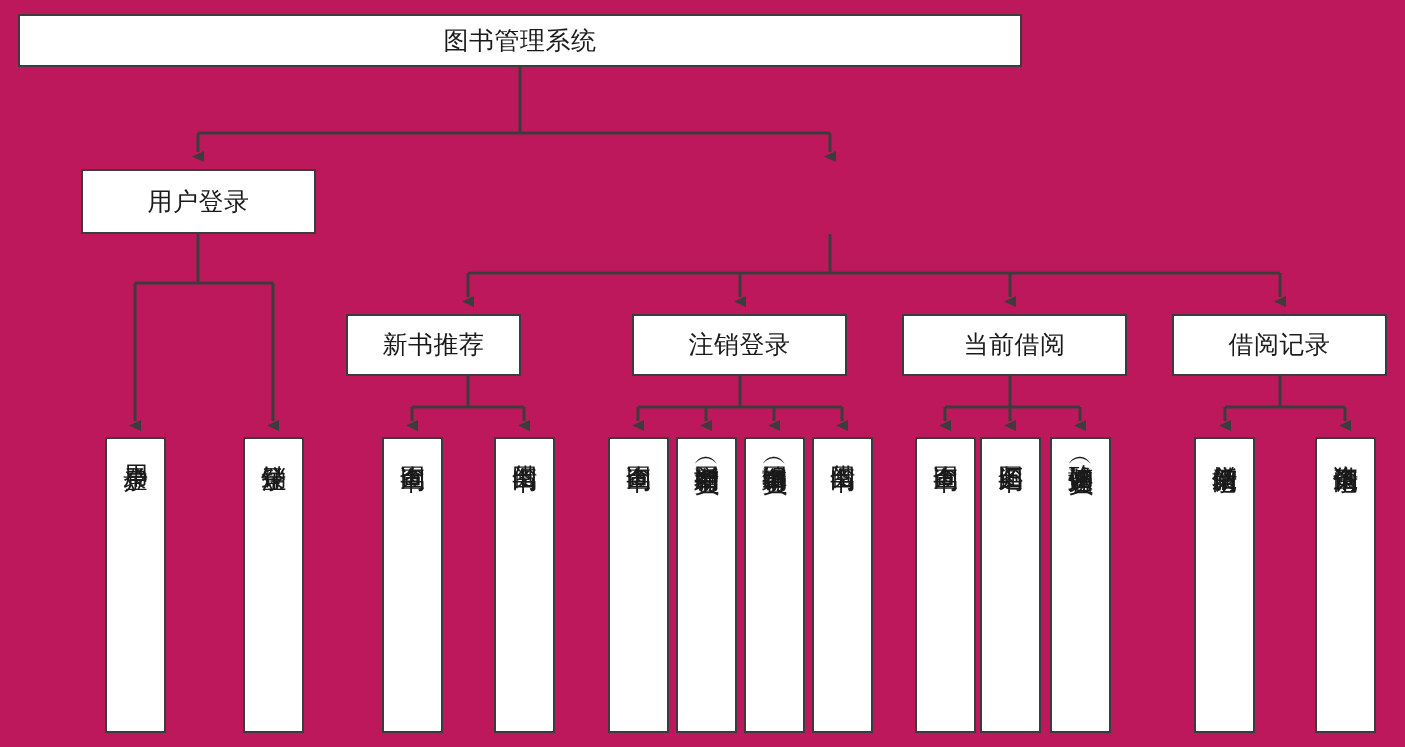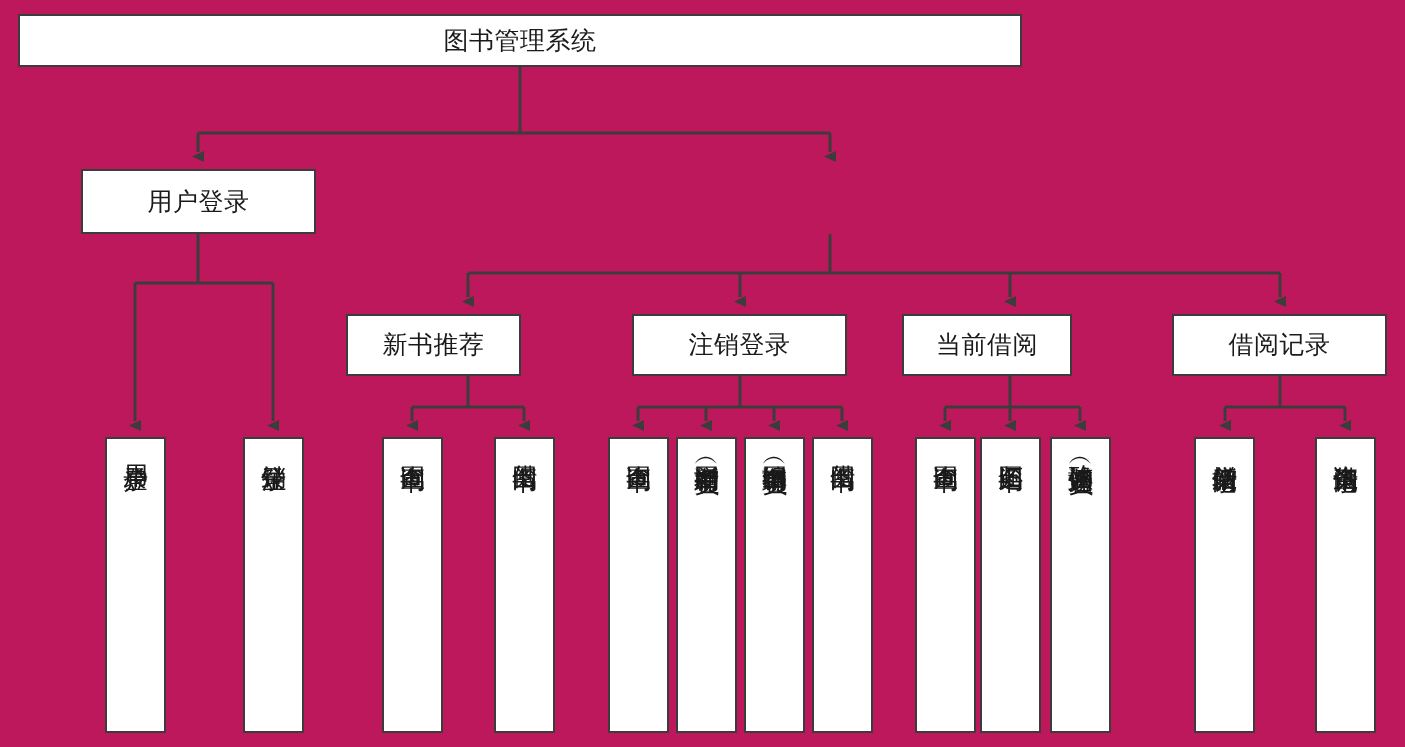--- a/index.html
+++ b/index.html
@@ -131,21 +131,21 @@
   <div class="node horiz" style="left:81px; top:169px; width:235px; height:65px;">
     <span>用户登录</span>
   </div>
 
   <div class="node horiz" style="left:346px; top:314px; width:175px; height:62px;">
     <span>新书推荐</span>
   </div>
   <div class="node horiz" style="left:632px; top:314px; width:215px; height:62px;">
     <span>注销登录</span>
   </div>
-  <div class="node horiz" style="left:902px; top:314px; width:170px; height:62px;">
+  <div class="node horiz" style="left:902px; top:314px; width:225px; height:62px;">
     <span>当前借阅</span>
   </div>
   <div class="node horiz" style="left:1172px; top:314px; width:215px; height:62px;">
     <span>借阅记录</span>
   </div>
 
   <div class="node vert" style="left:105px; top:437px; width:61px; height:296px;">
     <span class="vlabel">用户登录</span>
   </div>
   <div class="node vert" style="left:243px; top:437px; width:61px; height:296px;">

